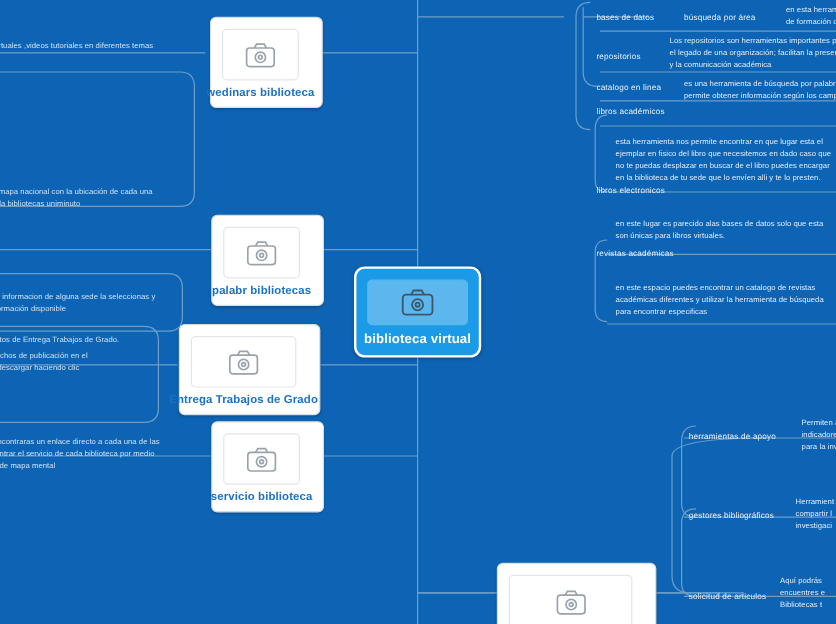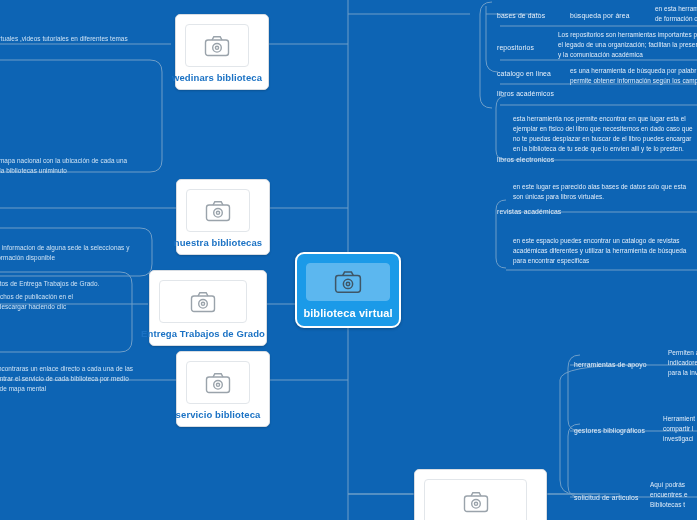--- a/index.html
+++ b/index.html
@@ -146,21 +146,21 @@
 
   <div class="card" style="left:176px;top:179px;width:94px;height:76px;">
     <div class="thumb" style="height:45px;">
       <svg class="cam" width="26" height="22" viewBox="0 0 26 22">
         <rect x="1.5" y="5" width="23" height="15.5" rx="2.5"></rect>
         <path d="M8 5 L9.8 1.8 L16.2 1.8 L18 5"></path>
         <circle cx="13" cy="12.8" r="4.3"></circle>
         <circle cx="13" cy="12.8" r="1.6"></circle>
       </svg>
     </div>
-    <div class="label">nuestra bibliotecas</div>
+    <div class="label">palabr bibliotecas</div>
   </div>
 
   <div class="card" style="left:149px;top:270px;width:118px;height:76px;">
     <div class="thumb" style="height:45px;">
       <svg class="cam" width="26" height="22" viewBox="0 0 26 22">
         <rect x="1.5" y="5" width="23" height="15.5" rx="2.5"></rect>
         <path d="M8 5 L9.8 1.8 L16.2 1.8 L18 5"></path>
         <circle cx="13" cy="12.8" r="4.3"></circle>
         <circle cx="13" cy="12.8" r="1.6"></circle>
       </svg>
@@ -173,21 +173,21 @@
       <svg class="cam" width="26" height="22" viewBox="0 0 26 22">
         <rect x="1.5" y="5" width="23" height="15.5" rx="2.5"></rect>
         <path d="M8 5 L9.8 1.8 L16.2 1.8 L18 5"></path>
         <circle cx="13" cy="12.8" r="4.3"></circle>
         <circle cx="13" cy="12.8" r="1.6"></circle>
       </svg>
     </div>
     <div class="label">servicio biblioteca</div>
   </div>
 
-  <div class="card central" style="left:295px;top:222px;width:106px;height:76px;margin-top:30px;">
+  <div class="card central" style="left:295px;top:222px;width:106px;height:76px;">
     <div class="thumb" style="height:42px;">
       <svg class="cam" width="28" height="24" viewBox="0 0 26 22">
         <rect x="1.5" y="5" width="23" height="15.5" rx="2.5"></rect>
         <path d="M8 5 L9.8 1.8 L16.2 1.8 L18 5"></path>
         <circle cx="13" cy="12.8" r="4.3"></circle>
         <circle cx="13" cy="12.8" r="1.6"></circle>
       </svg>
     </div>
     <div class="label">biblioteca virtual</div>
   </div>

